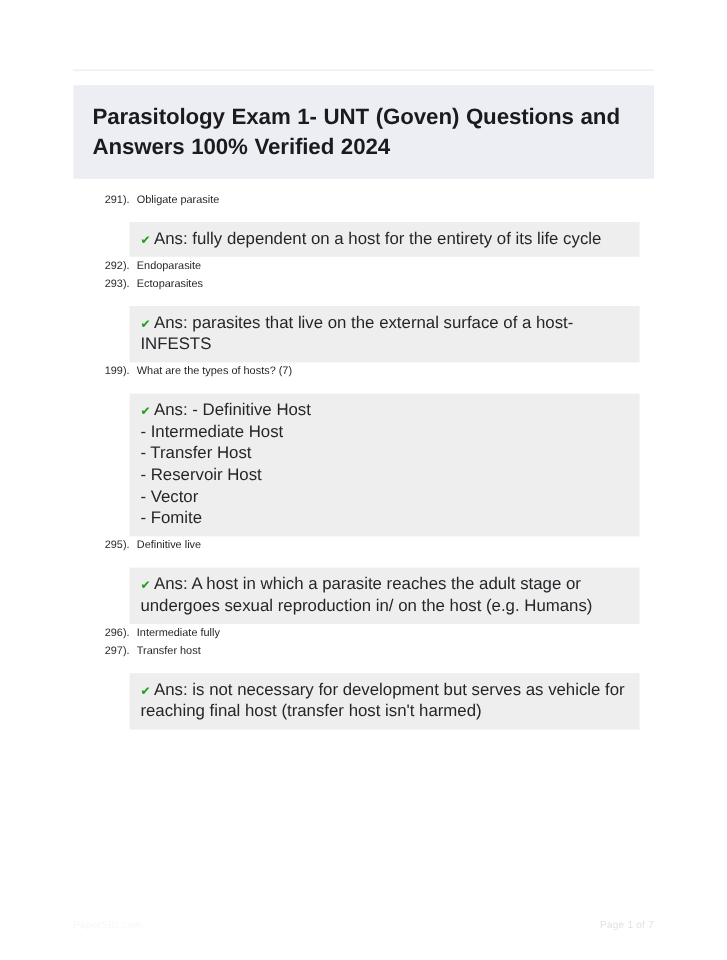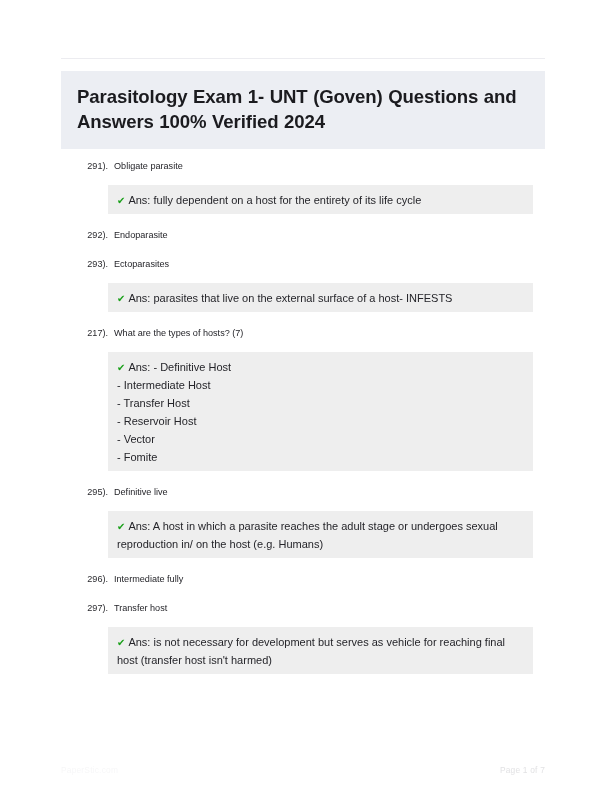--- a/index.html
+++ b/index.html
@@ -47,21 +47,20 @@
   }
   .content {
     position: absolute;
     left: 0;
     top: 159px;
     width: 606px;
   }
   .qa-item {
     position: relative;
     padding-left: 72px;
-    margin-bottom: 14px;
   }
   .q-row {
     position: relative;
     min-height: 15px;
   }
   .q-number {
     position: absolute;
     left: 0;
     top: 0;
     width: 36px;
@@ -78,21 +77,21 @@
   }
   .answer-box {
     margin-top: 11px;
     margin-left: 36px;
     width: 425px;
     box-sizing: border-box;
     background: #eeeeee;
     padding: 5px 9px 6px 9px;
   }
   .answer-line {
-    font-size: 11px;
+    font-size: 14px;
     line-height: 15px;
     color: #25252a;
     white-space: pre-wrap;
   }
   .check-icon {
     display: inline-block;
     color: #1aa01a;
     font-size: 10px;
     line-height: 15px;
     margin-right: 3px;
@@ -144,21 +143,21 @@
       </div>
       <div class="qa-item">
         <div class="q-row">
           <div class="q-number">293).</div>
           <div class="q-text">Ectoparasites</div>
         </div>
         <div class="answer-box"><span class="check-icon">✔</span><span class="answer-line">Ans: parasites that live on the external surface of a host- INFESTS</span></div>
       </div>
       <div class="qa-item">
         <div class="q-row">
-          <div class="q-number">217).</div>
+          <div class="q-number">199).</div>
           <div class="q-text">What are the types of hosts? (7)</div>
         </div>
         <div class="answer-box"><span class="check-icon">✔</span><span class="answer-line">Ans: - Definitive Host
 - Intermediate Host
 - Transfer Host
 - Reservoir Host
 - Vector
 - Fomite</span></div>
       </div>
       <div class="qa-item">

